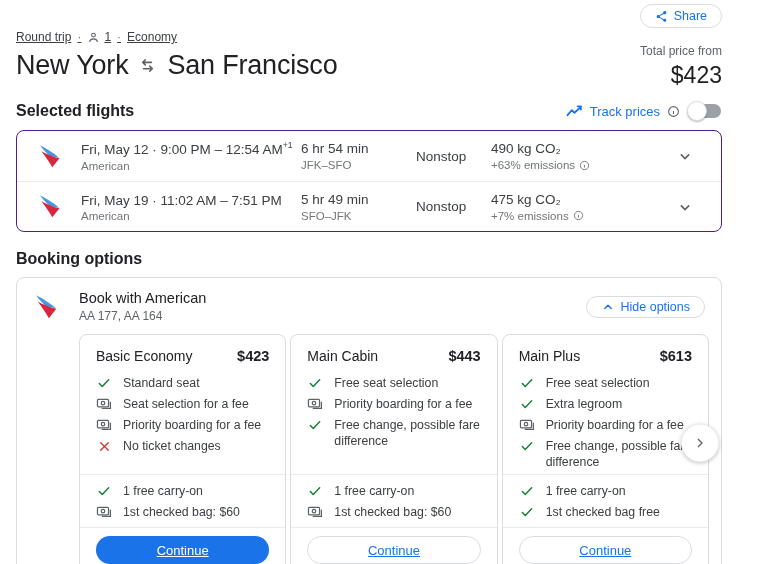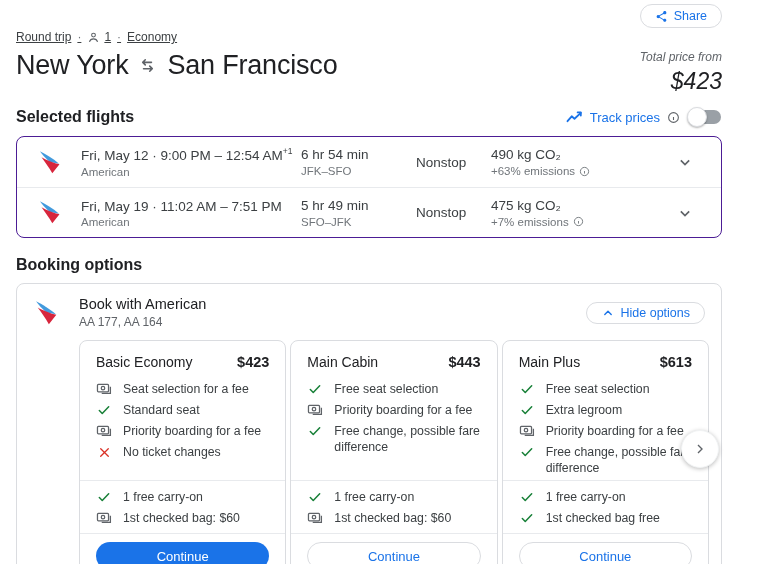--- a/index.html
+++ b/index.html
@@ -12,21 +12,21 @@
   .pill-btn { display:inline-flex; align-items:center; gap:6px; border:1px solid #dadce0;
     border-radius:100px; background:#fff; color:#1a73e8; font-size:12.5px; font-weight:500;
     padding:3px 14px; cursor:pointer; font-family:inherit; }
 
   
   .header-row { display:flex; justify-content:space-between; align-items:flex-start; margin-top:2px; }
   .crumb { display:flex; align-items:center; gap:4px; font-size:12px; font-weight:500; color:#3c4043;text-decoration:underline; }
   .crumb .dot { color:#70757a; margin:0 2px; }
   .title { display:flex; align-items:center; gap:10px; font-size:27px; font-weight:500;
     color:#202124; margin-top:6px; letter-spacing:-0.2px; }
-  .price-block { text-align:right; margin-top:20px;font-style:italic; }
+  .price-block { text-align:right; margin-top:14px; }
   .tpf { font-size:12px; color:#5f6368; }
   .tp { font-size:23px; font-weight:500; margin-top:4px; }
 
   
   .section-row { display:flex; justify-content:space-between; align-items:center; margin-top:12px; }
   .section-h { font-size:16px; font-weight:600; }
   .track-group { display:flex; align-items:center; gap:7px; }
   .track-label { color:#1a73e8; font-size:13px; font-weight:500; }
   .toggle { width:35px; height:20px; position:relative; cursor:pointer; }
   .toggle .track { position:absolute; left:2px; right:1px; top:3px; height:14px;
@@ -63,21 +63,21 @@
   .fare-price { font-size:14.5px; font-weight:600; }
   .feat-list { padding:3px 14px 0 16px; height:102px; overflow:hidden; }
   .feat-row { display:flex; align-items:flex-start; gap:11px; margin-bottom:5px; }
   .feat-icon { width:16px; height:16px; flex:0 0 16px; display:flex; align-items:center;
     justify-content:center; margin-top:0px; }
   .feat-text { font-size:12.3px; color:#3c4043; line-height:16px; }
   .fare-div { border-top:1px solid #e8eaed; }
   .bag-list { padding:8px 14px 2px 16px; height:52px; }
   .cont-zone { padding:8px 16px 12px 16px; }
   .cont-btn { width:100%; height:28px; border-radius:14px; font-size:13px; font-weight:500;
-    cursor:pointer; font-family:inherit; }
+    cursor:pointer; font-family:inherit;text-decoration:underline; }
   .cont-primary { background:#1a73e8; color:#fff; border:none; }
   .cont-outline { background:#fff; color:#1a73e8; border:1px solid #dadce0; }
 
   .next-btn { position:absolute; top:146px; right:2px; width:38px; height:38px; border-radius:50%;
     background:#fff; border:1px solid #f1f3f4; box-shadow:0 1px 4px rgba(0,0,0,.25);
     display:flex; align-items:center; justify-content:center; cursor:pointer; }
 
   .info-i { display:inline-flex; }
   svg { display:block; }
 </style>
@@ -253,35 +253,35 @@
     <div class="fare-row">
 
       <div class="fare-card">
         <div class="fare-head">
           <span class="fare-name">Basic Economy</span>
           <span class="fare-price">$423</span>
         </div>
         <div class="feat-list">
             <div class="feat-row">
               <span class="feat-icon">
+                <svg width="14" height="14" viewBox="0 0 24 24" fill="none" stroke="#188038" stroke-width="2.6" stroke-linecap="round" stroke-linejoin="round">
+                  <path d="M4 13l5 5L20 6.5"></path>
+                </svg>
+              </span>
+              <span class="feat-text">Standard seat</span>
+            </div>
+            <div class="feat-row">
+              <span class="feat-icon">
                 <svg width="16" height="16" viewBox="0 0 24 24" fill="none" stroke="#5f6368" stroke-width="1.9">
                   <rect x="2.2" y="5.2" width="16.6" height="11" rx="1.4"></rect>
                   <circle cx="10.5" cy="10.7" r="2.6"></circle>
                   <path d="M21.6 8.6v9.8H8.6"></path>
                 </svg>
               </span>
               <span class="feat-text">Seat selection for a fee</span>
-            </div>
-            <div class="feat-row">
-              <span class="feat-icon">
-                <svg width="14" height="14" viewBox="0 0 24 24" fill="none" stroke="#188038" stroke-width="2.6" stroke-linecap="round" stroke-linejoin="round">
-                  <path d="M4 13l5 5L20 6.5"></path>
-                </svg>
-              </span>
-              <span class="feat-text">Standard seat</span>
             </div>
             <div class="feat-row">
               <span class="feat-icon">
                 <svg width="16" height="16" viewBox="0 0 24 24" fill="none" stroke="#5f6368" stroke-width="1.9">
                   <rect x="2.2" y="5.2" width="16.6" height="11" rx="1.4"></rect>
                   <circle cx="10.5" cy="10.7" r="2.6"></circle>
                   <path d="M21.6 8.6v9.8H8.6"></path>
                 </svg>
               </span>
               <span class="feat-text">Priority boarding for a fee</span>

